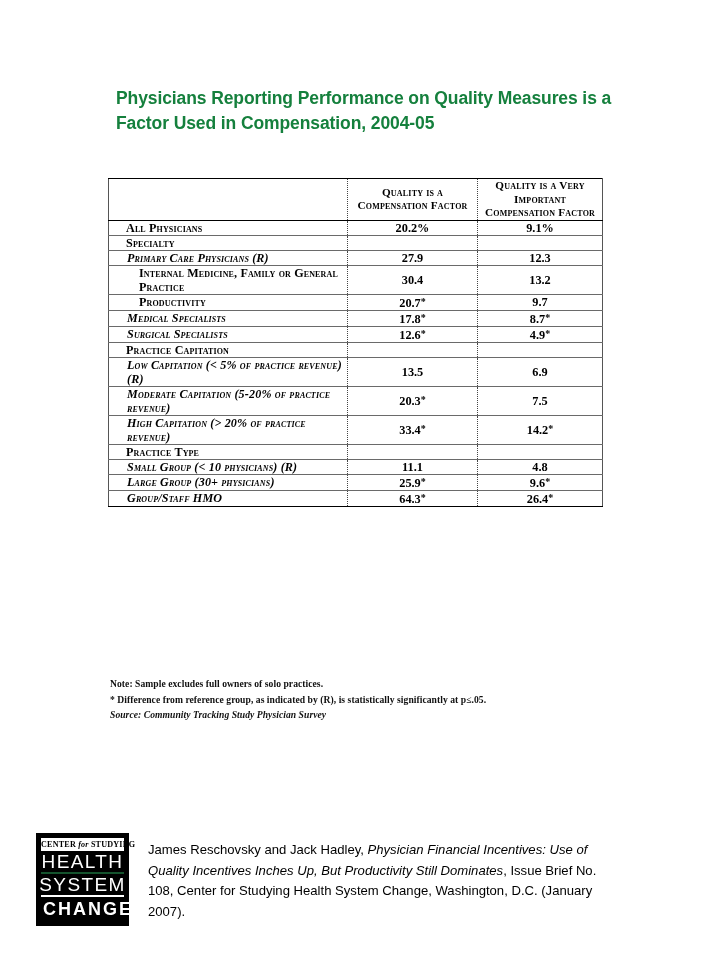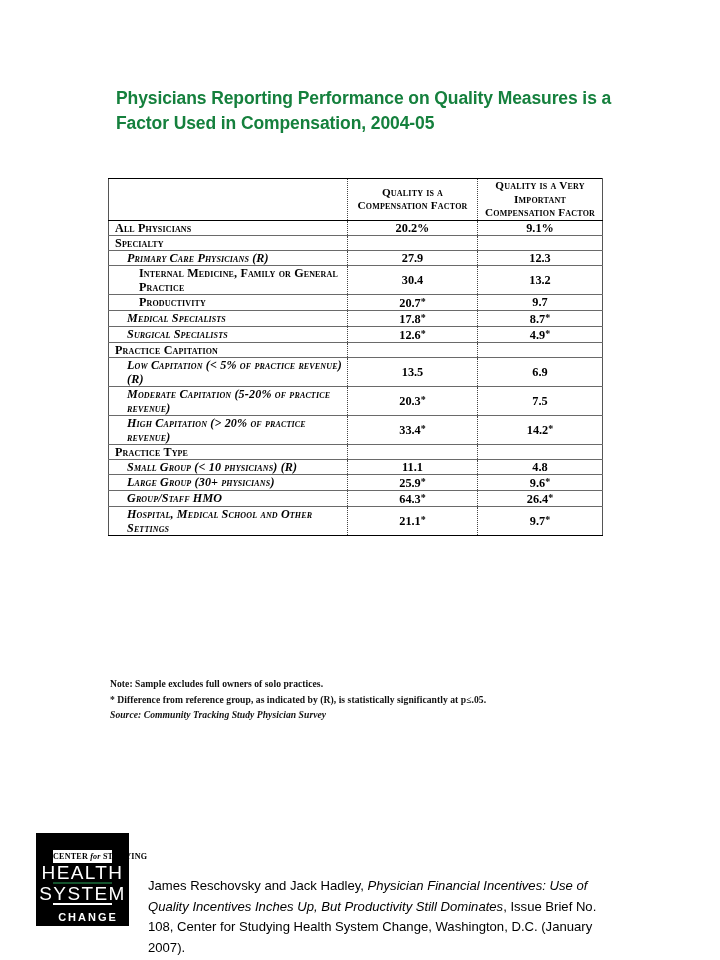--- a/index.html
+++ b/index.html
@@ -80,21 +80,21 @@
 
   td.label {
     font-variant: small-caps;
     font-weight: bold;
     font-size: 12.1px;
     line-height: 14px;
     letter-spacing: 0.15px;
     padding: 4px 6px 4px 6px;
     text-align: left;
   }
-  td.label.ind0 { padding-left: 6px; }
+  td.label.ind0 { padding-left: 17px; }
   td.label.ind1 { padding-left: 18px; font-style: italic; }
   td.label.ind2 { padding-left: 30px; margin-left: 48px; }
 
   td.val {
     text-align: center;
     font-size: 12.3px;
     line-height: 14px;
     border-left: 1px dotted #444;
     padding: 4px 4px;
     font-variant: normal;
@@ -130,21 +130,21 @@
   
   .logo {
     position: absolute;
     left: 36px;
     top: 833px;
     width: 93px;
     height: 93px;
     background: #000;
     border: 1px solid #000;
     box-sizing: border-box;
-    padding: 16px;
+    padding: 4px;
   }
   .logo-inner {
     width: 100%;
     height: 100%;
     background: #000;
     display: flex;
     flex-direction: column;
     box-sizing: border-box;
   }
   .logo-band-top {
@@ -177,32 +177,32 @@
     font-size: 19px;
     font-weight: normal;
     border-bottom: 2px solid #14532d;
   }
   .logo-word.system {
     font-size: 19px;
     font-weight: normal;
     border-bottom: 2px solid #fff;
   }
   .logo-word.change {
-    font-size: 11px;
+    font-size: 18px;
     font-weight: bold;
     letter-spacing: 2px;
     flex: 0 0 24px;
     margin-left: 11px;
   }
 
   
   .citation {
     position: absolute;
     left: 148px;
-    top: 876px;
+    top: 840px;
     width: 460px;
     font-family: "Liberation Sans", sans-serif;
     font-size: 13.1px;
     line-height: 20.5px;
     color: #000;
   }
   .citation i { font-style: italic; }
 </style>
 </head>
 <body>
@@ -292,25 +292,20 @@
         <tr class="row">
           <td class="label ind1">Large Group (30+ physicians)</td>
           <td class="val">25.9<span class="star">*</span></td>
           <td class="val">9.6<span class="star">*</span></td>
         </tr>
         <tr class="row">
           <td class="label ind1">Group/Staff HMO</td>
           <td class="val">64.3<span class="star">*</span></td>
           <td class="val">26.4<span class="star">*</span></td>
         </tr>
-        <tr class="row">
-          <td class="label ind1">Hospital, Medical School and Other Settings</td>
-          <td class="val">21.1<span class="star">*</span></td>
-          <td class="val">9.7<span class="star">*</span></td>
-        </tr>
       </tbody>
   </table>
 </div>
 
 <div class="notes">
   <div class="note">Note: Sample excludes full owners of solo practices.</div>
   <div class="note">* Difference from reference group, as indicated by (R), is statistically significantly at p≤.05.</div>
   <div class="note src">Source: Community Tracking Study Physician Survey</div>
 </div>
 

